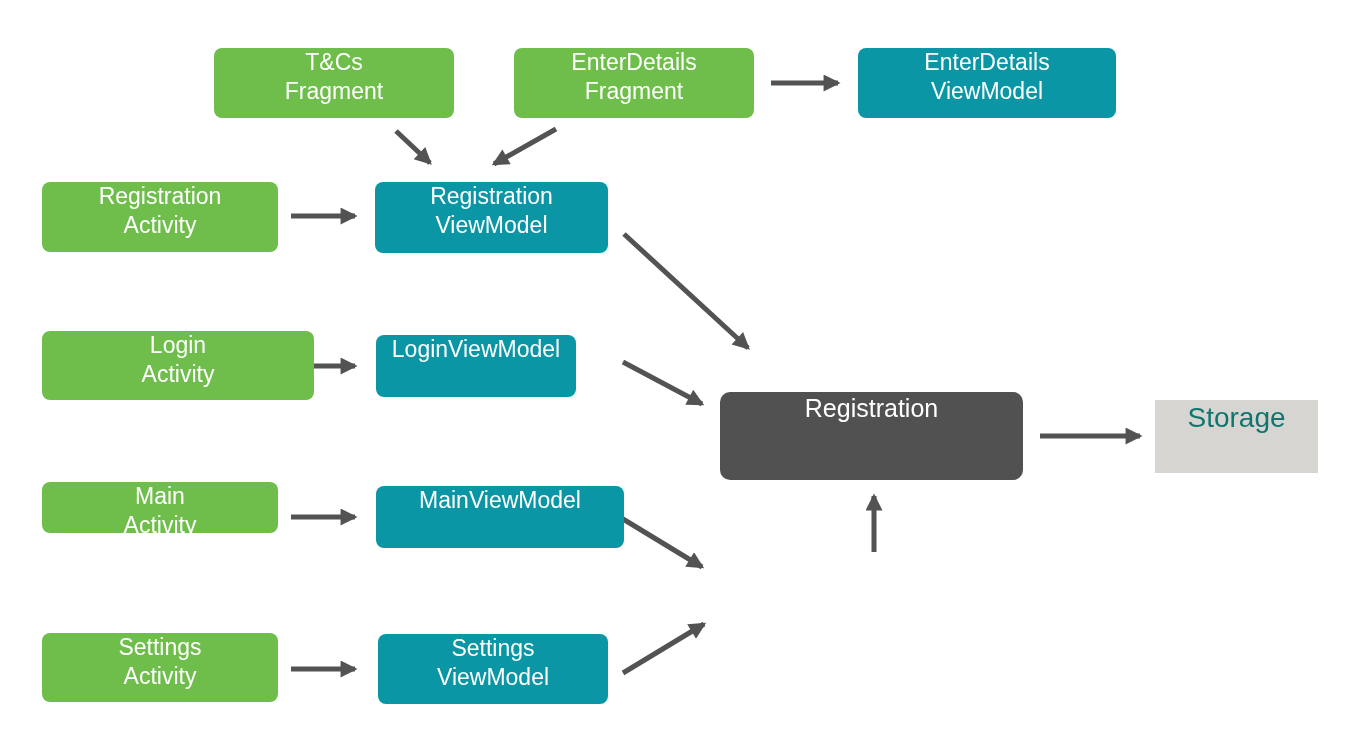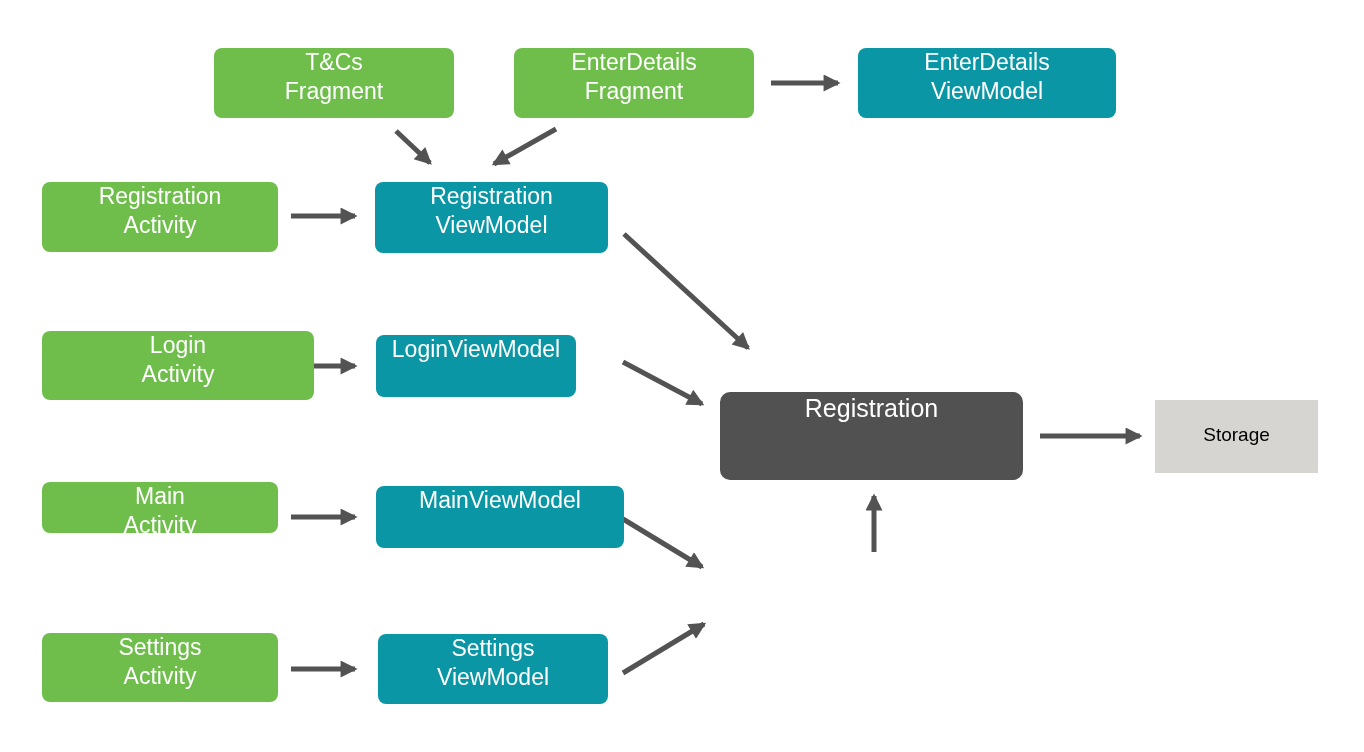--- a/index.html
+++ b/index.html
@@ -49,23 +49,22 @@
     border-radius: 10px;
   }
   .node.dark .label {
     font-size: 25px;
   }
   .node.graybox {
     background: #D7D5D2;
     border-radius: 0;
   }
   .node.graybox .label {
-    color: #000000;
-    font-size: 19px;
-    margin-top: 23px;
+    color: #0f766e;
+    font-size: 28px;
   }
   .edge-line {
     stroke: #535353;
     stroke-width: 5;
     fill: none;
   }
   .arrowhead-shape {
     fill: #535353;
   }
 </style>

